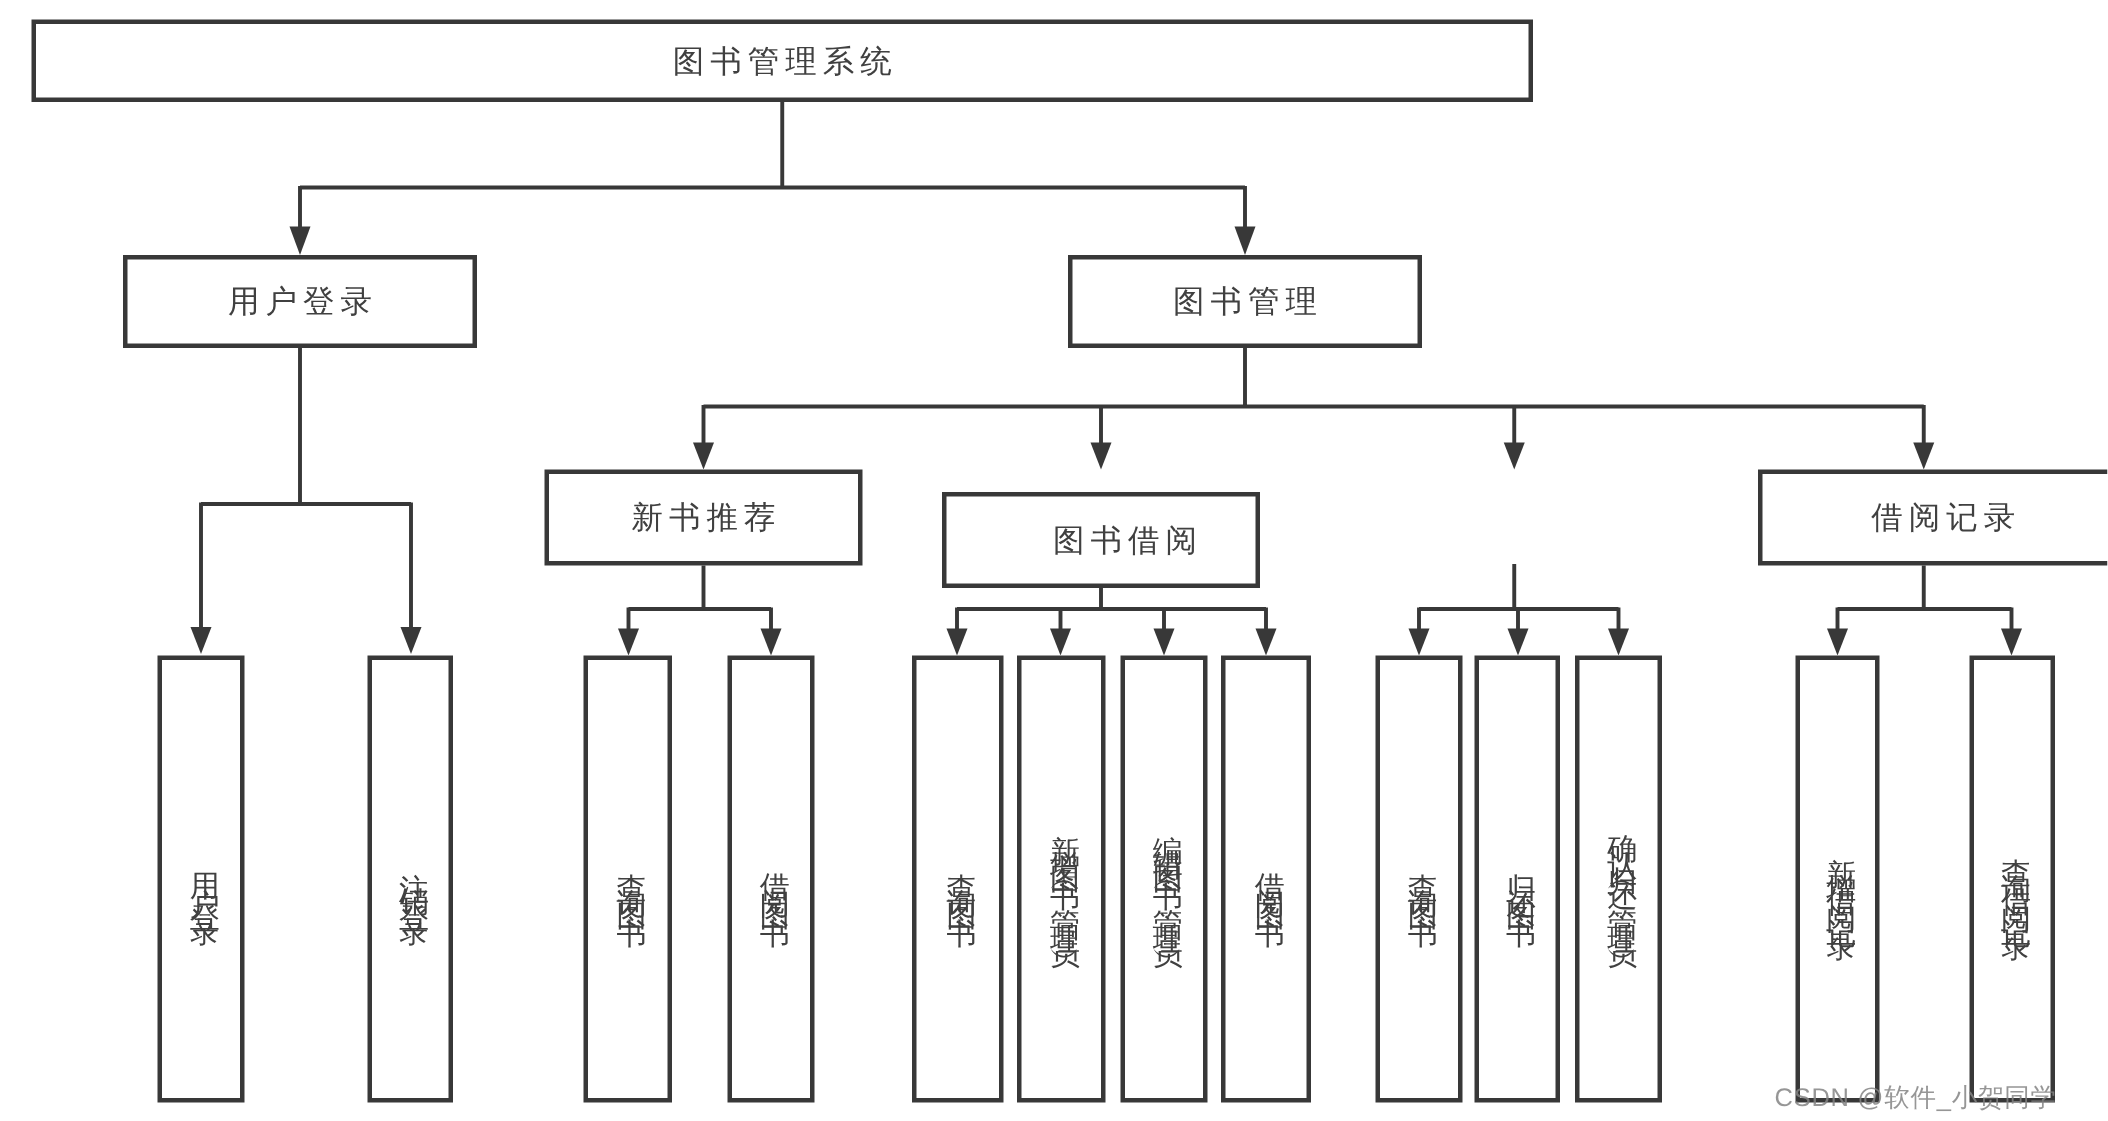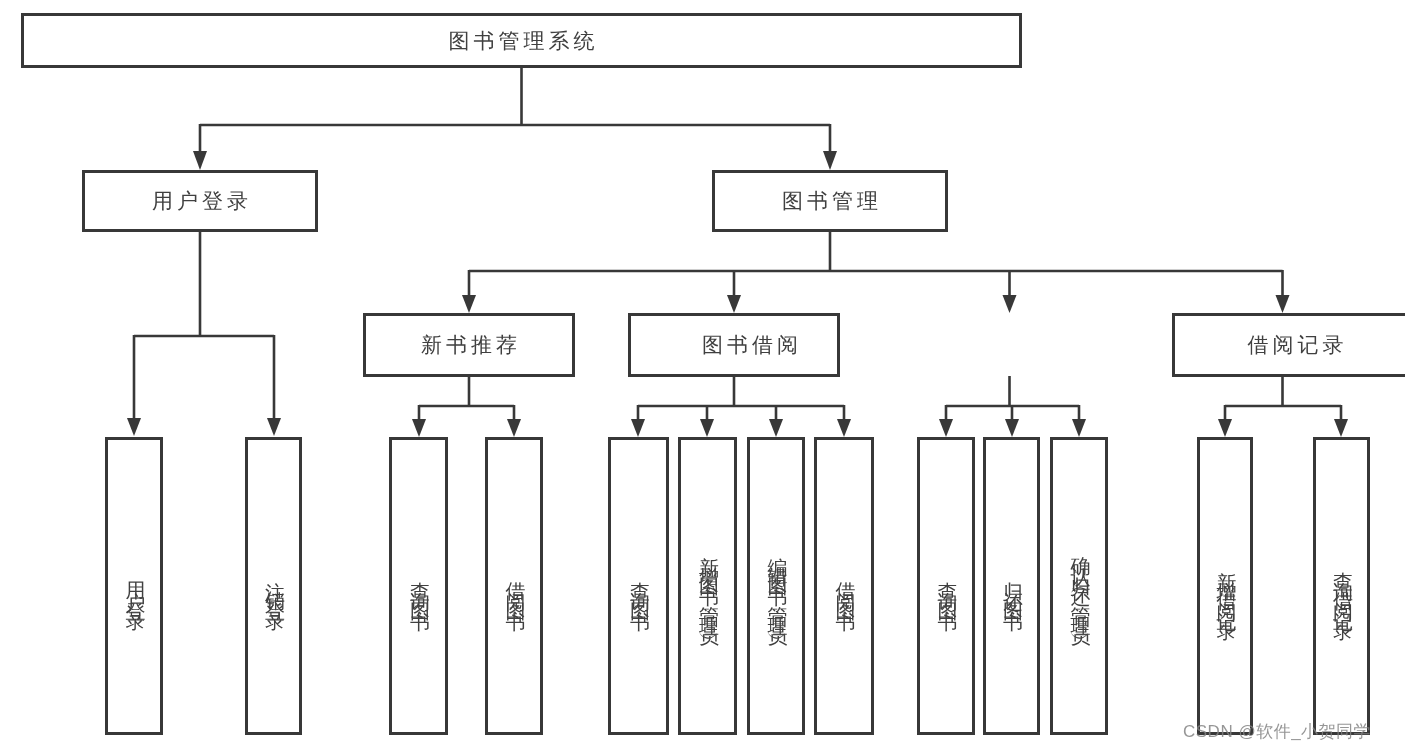--- a/index.html
+++ b/index.html
@@ -124,21 +124,21 @@
   <div class="node" style="left:82px; top:170px; width:236px; height:62px;">
     <span class="hlabel">用户登录</span>
   </div>
   <div class="node" style="left:712px; top:170px; width:236px; height:62px;">
     <span class="hlabel">图书管理</span>
   </div>
 
   <div class="node" style="left:363px; top:313px; width:212px; height:64px;">
     <span class="hlabel">新书推荐</span>
   </div>
-  <div class="node" style="left:628px; top:313px; width:212px; height:64px;padding-left:32px;">
+  <div class="node" style="left:628px; top:328px; width:212px; height:64px;padding-left:32px;">
     <span class="hlabel">图书借阅</span>
   </div>
   <div class="node" style="left:1172px; top:313px; width:247px; height:64px;">
     <span class="hlabel">借阅记录</span>
   </div>
 
   <div class="node" style="left:105px; top:437px; width:58px; height:298px;">
     <span class="vlabel">用户登录</span>
   </div>
   <div class="node" style="left:245px; top:437px; width:57px; height:298px;">

